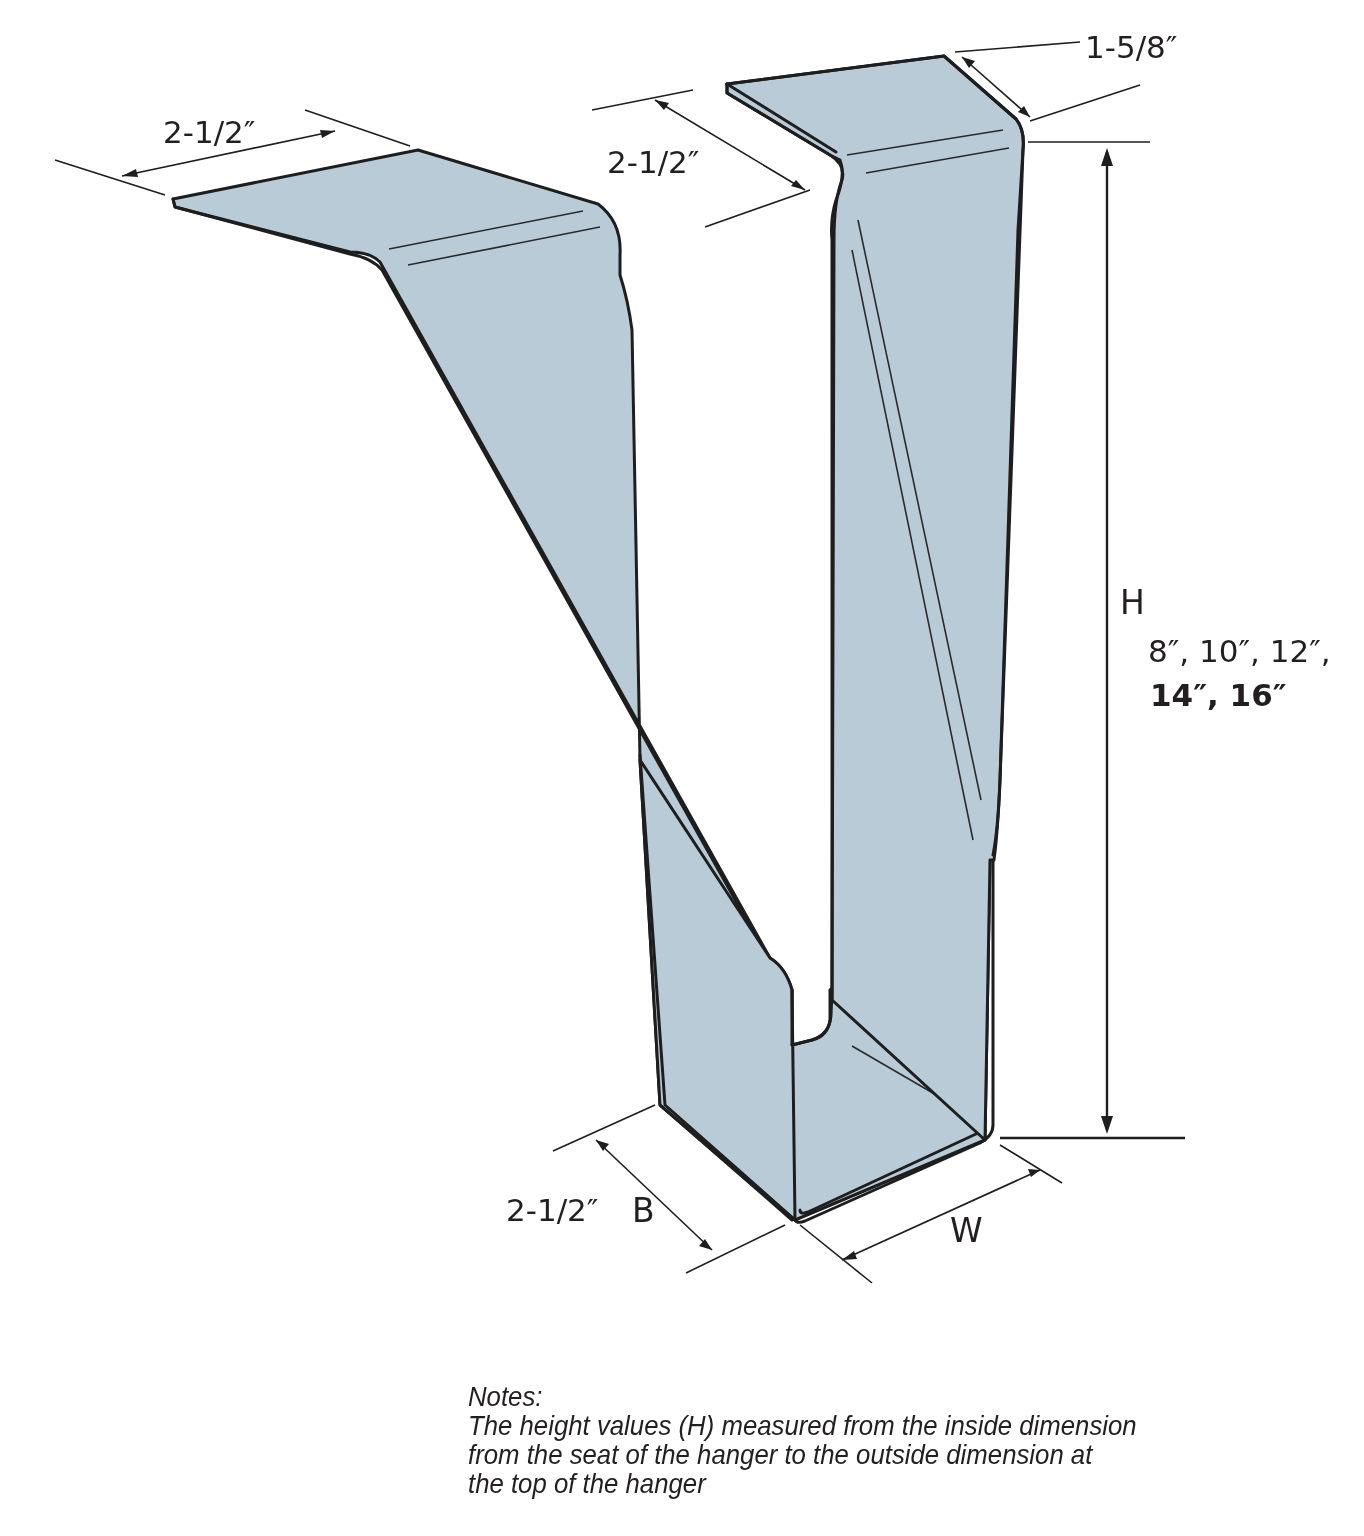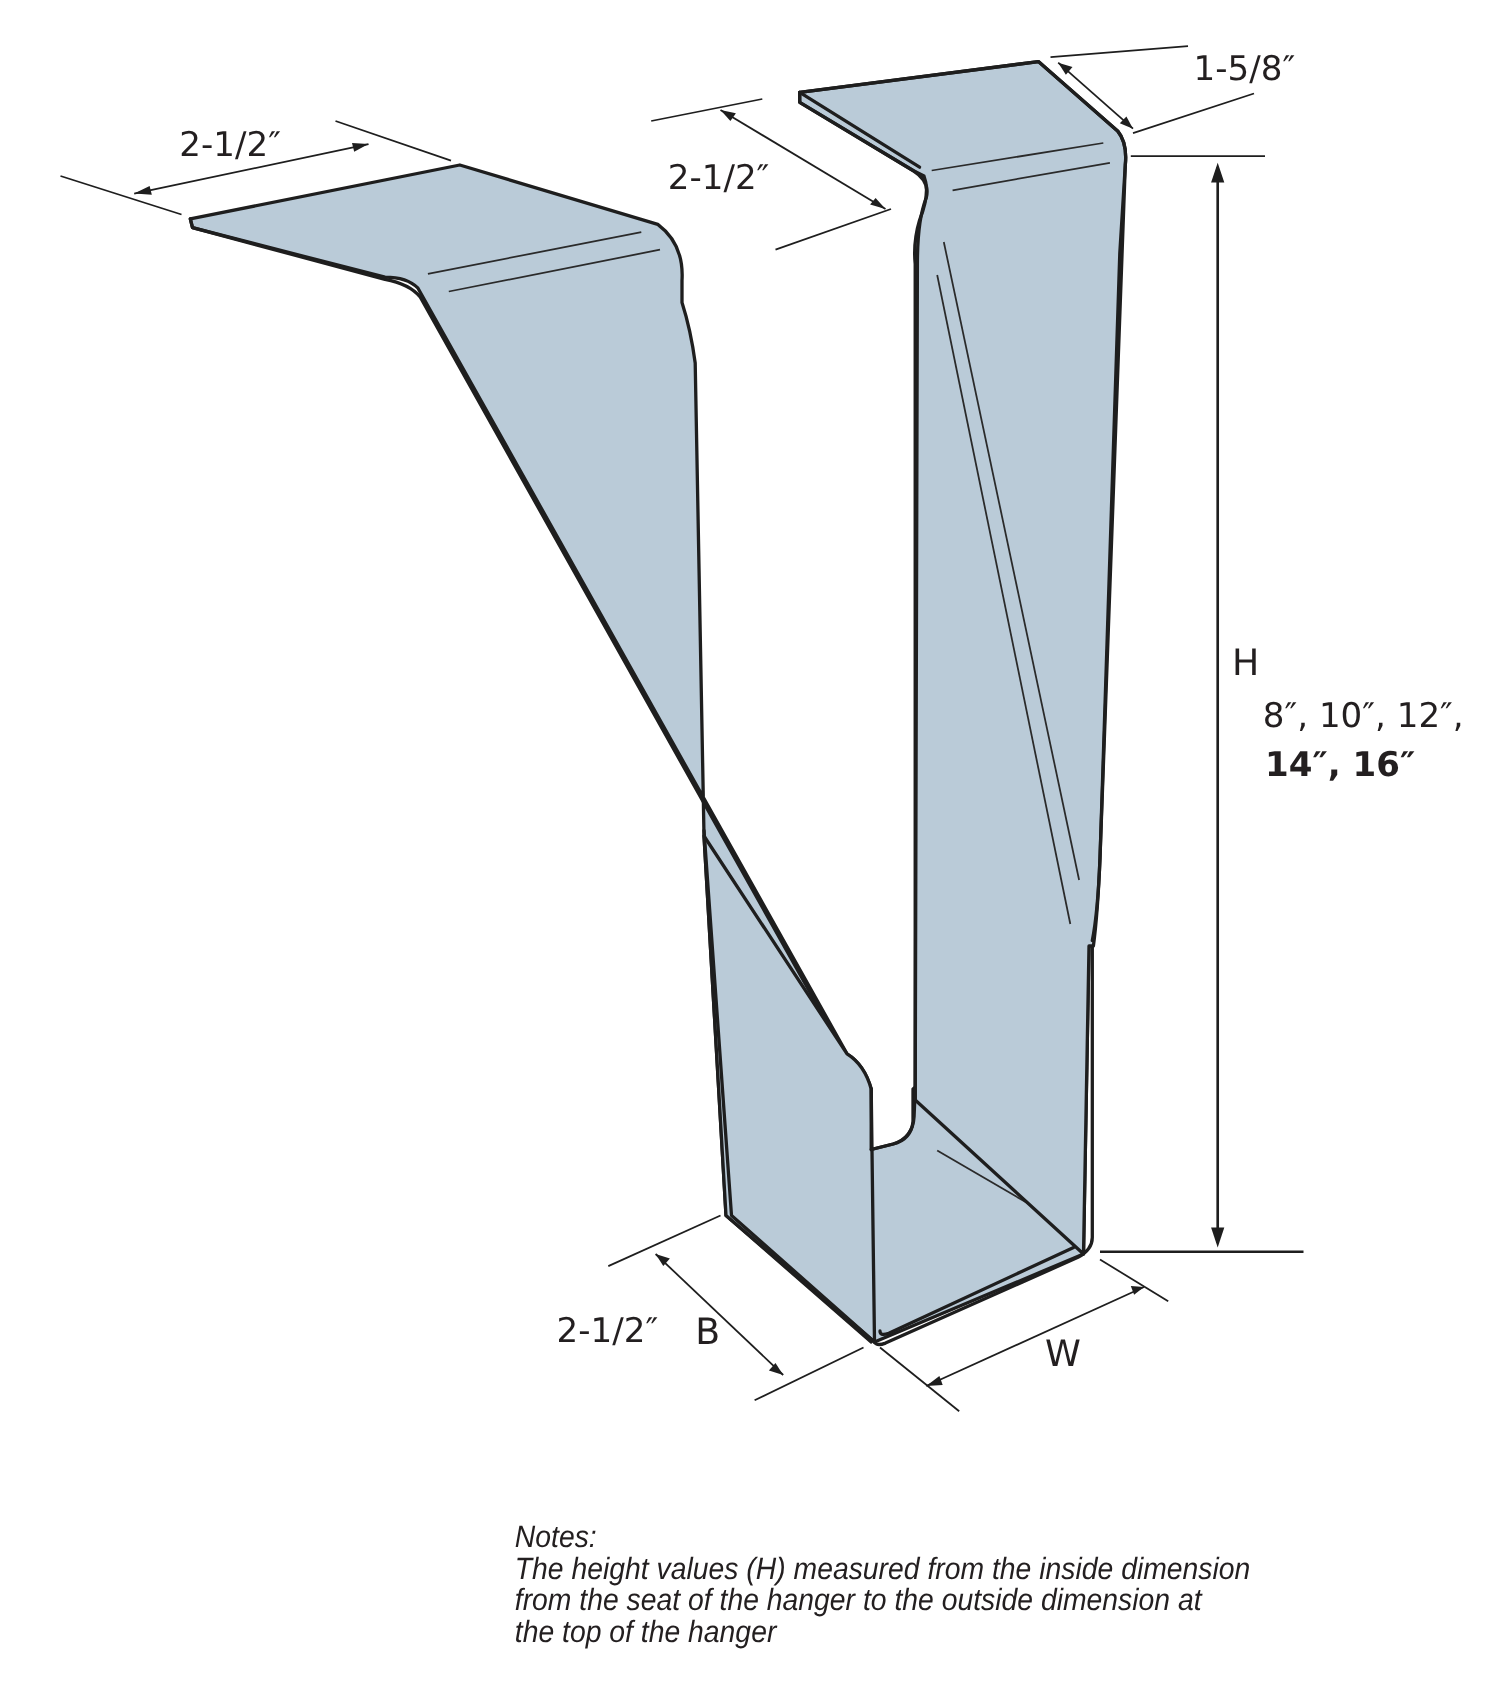--- a/index.html
+++ b/index.html
@@ -196,21 +196,21 @@
     <line class="dim" x1="842" y1="1260" x2="1040" y2="1170"></line>
     <polygon points="842,1260 854,1251 857,1259" fill="#1e1e1e"></polygon>
     <polygon points="1040,1170 1028,1169 1031,1177" fill="#1e1e1e"></polygon>
   </g>
 </svg>
 
 <div class="label" style="left:163px; top:117px;">2-1/2″</div>
 
 <div class="label" style="left:607px; top:147px;">2-1/2″</div>
 
-<div class="label" style="left:1085px; top:48px;">1-5/8″</div>
+<div class="label" style="left:1085px; top:32px;">1-5/8″</div>
 
 <div class="label big" style="left:1120px; top:586px;">H</div>
 
 <div class="label" style="left:1148px; top:636px;">8″, 10″, 12″,</div>
 
 <div class="label" style="left:1150px; top:680px;font-weight:bold;">14″, 16″</div>
 
 <div class="label" style="left:506px; top:1195px;">2-1/2″</div>
 
 <div class="label big" style="left:632px; top:1194px;">B</div>

